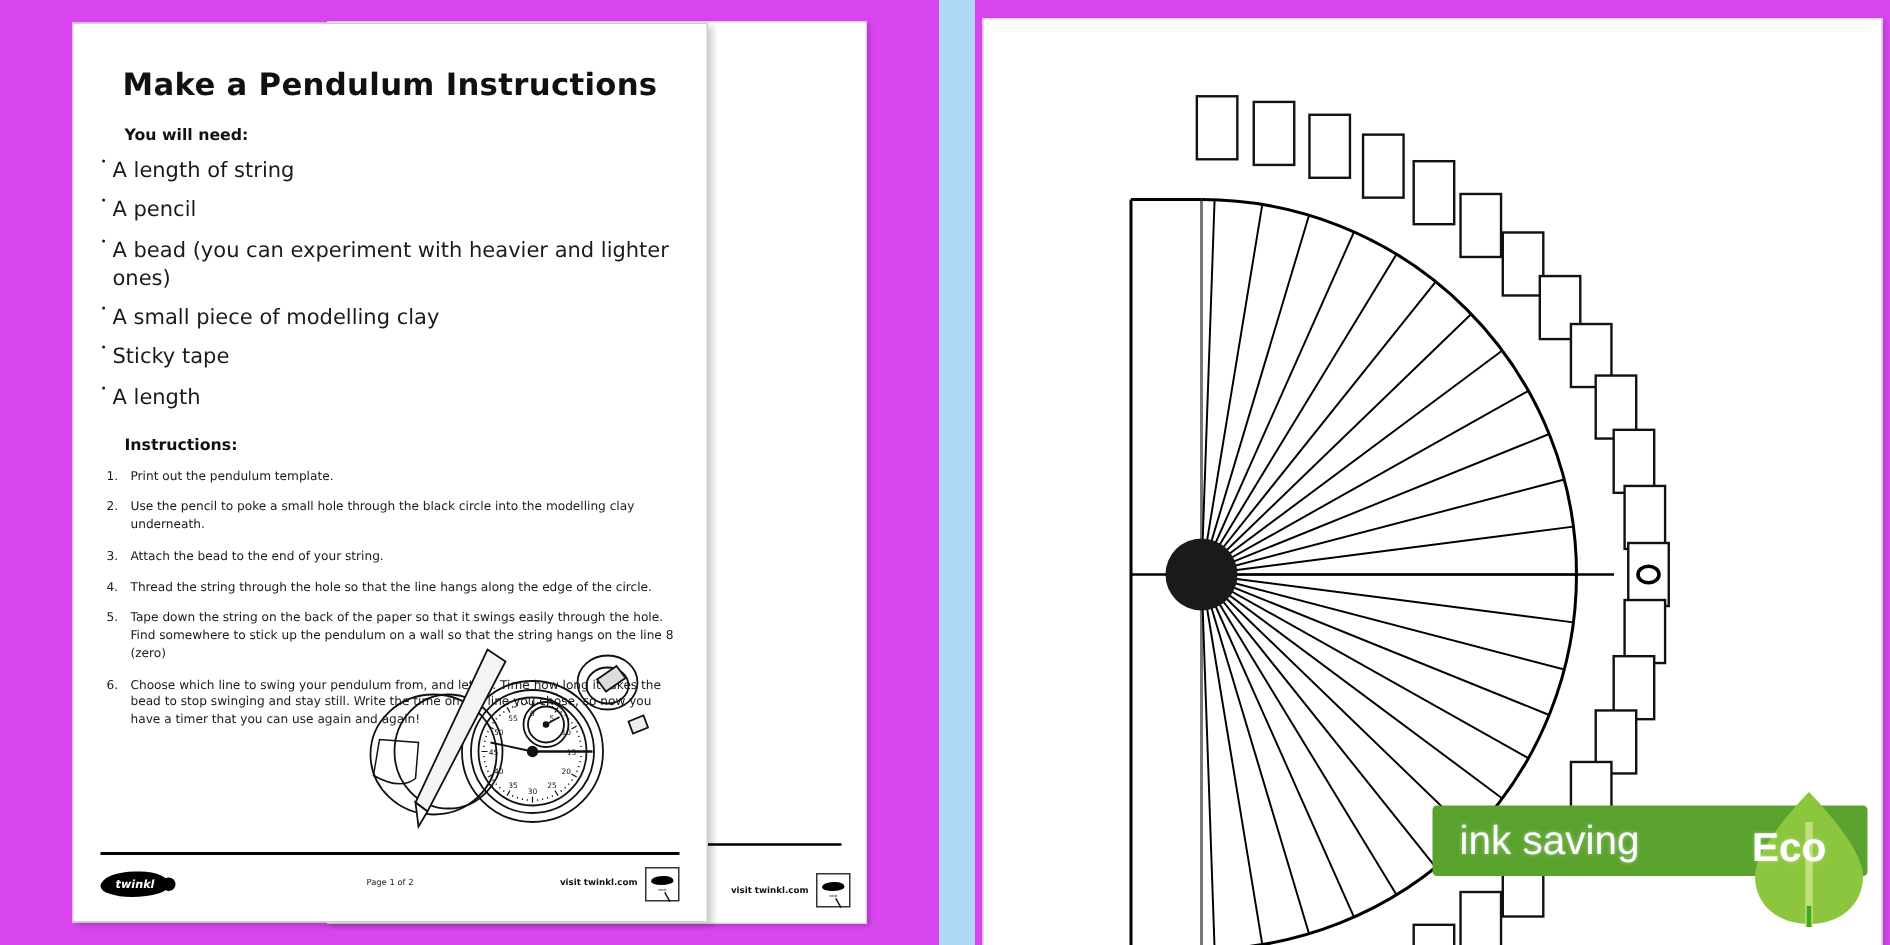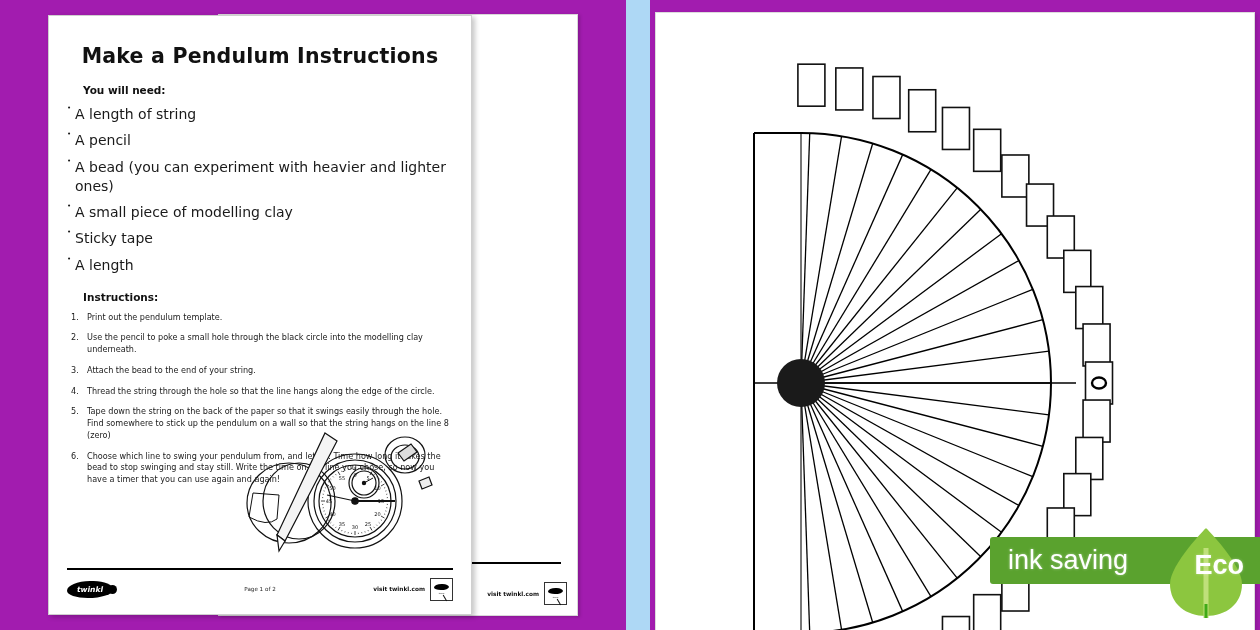--- a/index.html
+++ b/index.html
@@ -8,21 +8,21 @@
     background:#aed8f5;
     font-family:"Liberation Sans", sans-serif;
     position:relative;
   }
 
   
   .panel {
     position:absolute;
     top:0;
     height:630px;
-    background:#a21caf;
+    background:#d946ef;
     overflow:hidden;
   }
   #panel-left  { left:0;   width:626px; }
   #panel-right { left:650px; width:610px; }
 
   
   .sheet-back {
     position:absolute;
     left:218px; top:14px;
     width:360px; height:602px;
@@ -174,21 +174,21 @@
     background:#fff;
     border:1px solid #dcdcdc;
     overflow:hidden;
     box-shadow:2px 2px 4px rgba(0,0,0,.15);
   }
 
   
   .eco-badge {
     position:absolute;
     right:0px; bottom:39px;
-    width:270px; height:62px;
+    width:305px; height:62px;
     z-index:40;
     pointer-events:none;
     margin-left:24px;
   }
   .eco-bar {
     position:absolute;
     left:0; top:8px;
     width:290px; height:47px;
     background:#5aa22e;
     border-radius:3px;
@@ -203,21 +203,21 @@
   }
   .eco-leaf {
     position:absolute;
     right:12px; top:-3px;
     width:84px; height:92px;
   }
   .eco-leaf-txt {
     position:absolute;
     right:16px; top:21px;
     width:76px;
-    text-align:right;
+    text-align:left;
     color:#fff;
     font-size:27px;
     font-weight:bold;
     text-shadow:0 0 3px rgba(255,255,255,.35);
     z-index:3;
     font-family:"Liberation Sans", sans-serif;
   }
 </style>
 </head>
 <body>

